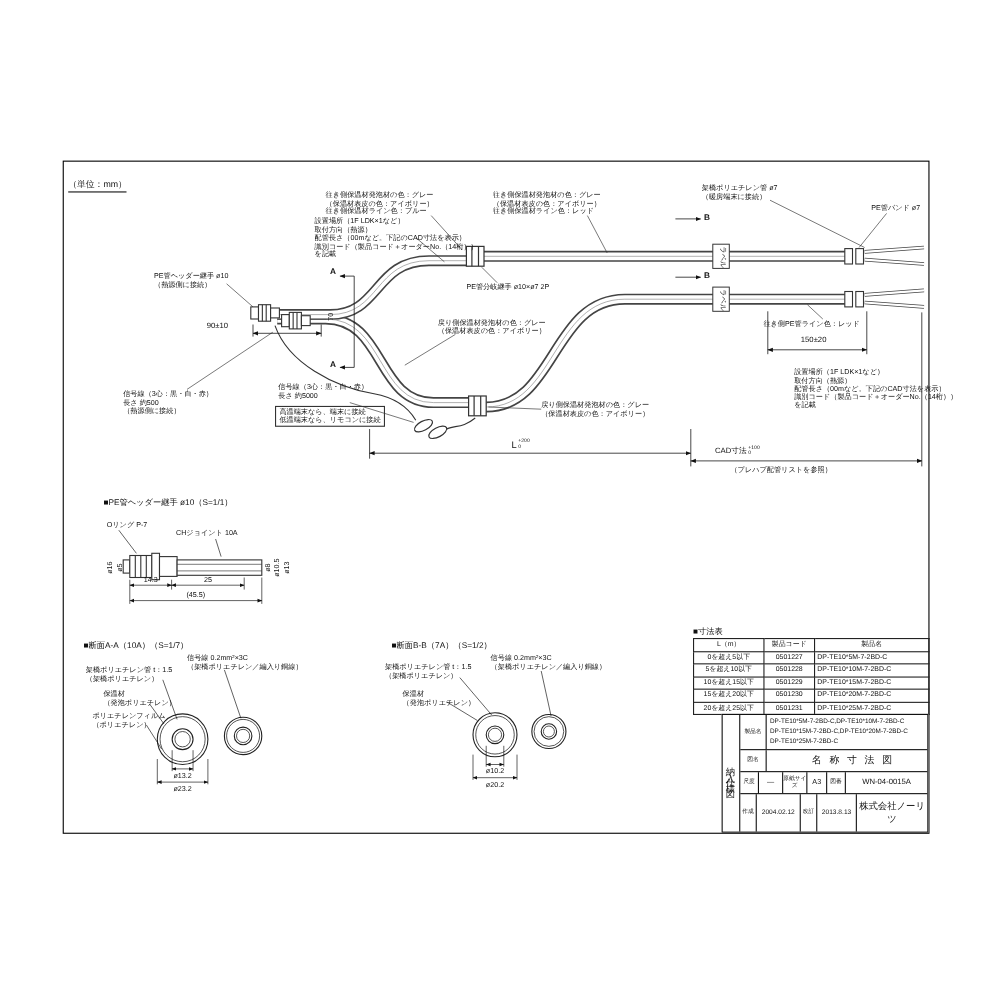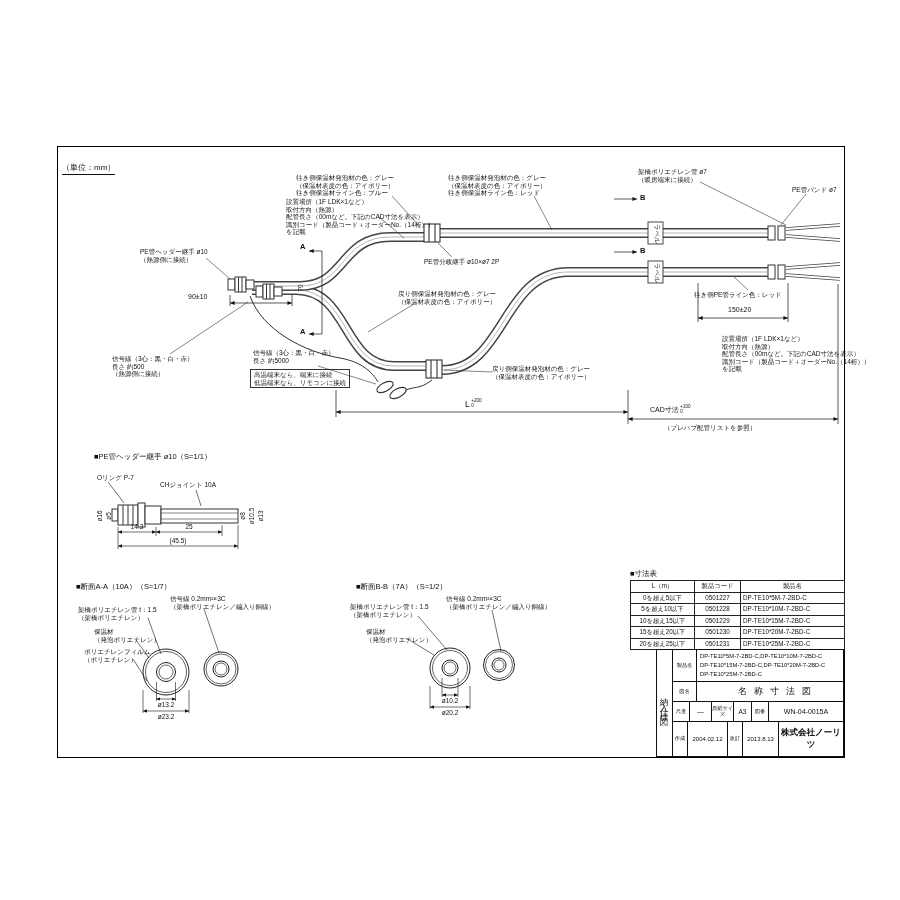--- a/index.html
+++ b/index.html
@@ -37,21 +37,21 @@
   .tb-right{flex:1;display:flex;flex-direction:column;}
   .tb-row{display:flex;border-bottom:0.9px solid #111;box-sizing:border-box;}
   .tb-row:last-child{border-bottom:none;flex:1;}
   .cell{display:flex;align-items:center;justify-content:center;border-right:0.9px solid #111;
         box-sizing:border-box;text-align:center;}
   .cell:last-child{border-right:none;}
   .lbl{font-size:5.2px;line-height:5.6px;}
   .val{font-size:6.5px;}
   .prod-val{font-size:5.8px;line-height:9px;white-space:pre-line;justify-content:flex-start;padding-left:3px;text-align:left;}
   .dwg-name{font-size:9px;letter-spacing:7px;}
-  .company{font-size:8.5px;font-weight:bold;}
+  .company{font-size:8.5px;font-weight:normal;}
 </style>
 </head>
 <body>
 
 <div class="sheet">
   <div class="frame"></div>
 
   <svg width="900" height="900" viewBox="0 0 900 900">
     <defs>
       <marker id="arr" viewBox="0 0 8 8" markerWidth="7" markerHeight="7" refX="7.5" refY="4" orient="auto-start-reverse">

